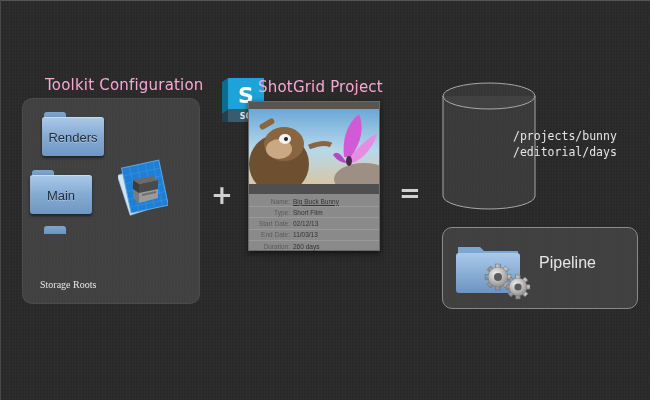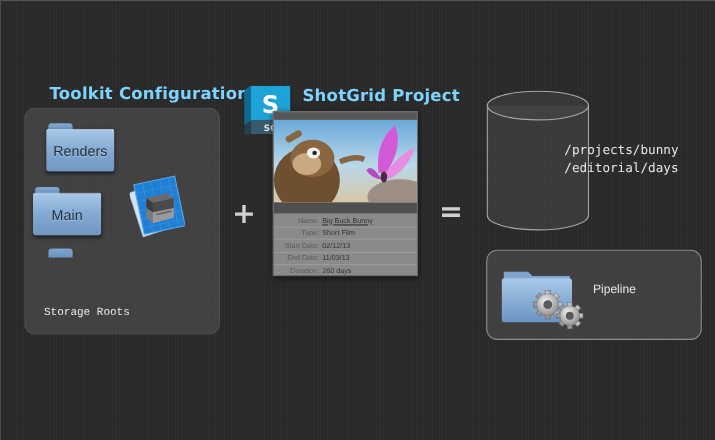--- a/index.html
+++ b/index.html
@@ -12,22 +12,22 @@
       repeating-linear-gradient(0deg, rgba(0,0,0,0.06) 0px, rgba(0,0,0,0.06) 1px, transparent 1px, transparent 3px);
     font-family: "DejaVu Sans", sans-serif;
     color: #e0e0e0;
   }
   .top-line { position: absolute; left: 0; top: 0; width: 650px; height: 1px; background: #555; }
   .left-line { position: absolute; left: 0; top: 0; width: 1px; height: 400px; background: #4a4a4a; }
 
   .section-title {
     position: absolute;
     font-size: 15px;
-    font-weight: bold;
-    color: #7dd3fc;
+    font-weight: normal;
+    color: #f9a8d4;
     letter-spacing: 0.2px;
     white-space: nowrap;
   }
 
   
   .toolkit-panel {
     position: absolute;
     left: 22px; top: 98px; width: 178px; height: 206px;
     border-radius: 10px;
     background: rgba(110,110,110,0.35);
@@ -53,21 +53,21 @@
   .folder .label {
     font-family: "Liberation Sans", sans-serif;
     font-size: 13px;
     color: #1e2a38;
     text-shadow: 0 1px 0 rgba(255,255,255,0.35);
     text-align: center;
   }
   .storage-label {
     position: absolute; left: 40px; top: 279px;
     font-size: 10px; color: #e8e8e8;
-    font-family: Liberation Mono, monospace;
+    font-family: Liberation Serif, serif;
   }
 
   
   .toolkit-icon { position: absolute; left: 118px; top: 158px; width: 50px; height: 58px; }
 
   .op {
     position: absolute;
     font-family: "DejaVu Sans", sans-serif;
     font-weight: bold;
     color: #d0d0d0;
@@ -114,21 +114,21 @@
   
   .pipeline-box {
     position: absolute; left: 442px; top: 227px; width: 196px; height: 82px;
     border-radius: 10px;
     background: rgba(80,80,80,0.6);
     border: 1px solid #8a8a8a;
   }
   .pipeline-folder { position: absolute; left: 456px; top: 243px; width: 78px; height: 58px; }
   .pipeline-label {
     position: absolute; left: 539px; top: 255px;
-    font-size: 11px; line-height: 16px; color: #e6e6e6;
+    font-size: 16px; line-height: 16px; color: #e6e6e6;
     font-family: "Liberation Sans", sans-serif;
   }
 </style>
 </head>
 <body>
 
 <div class="top-line"></div>
 <div class="left-line"></div>
 
 <div class="section-title" style="left:45px; top:76px;">Toolkit Configuration</div>
@@ -187,21 +187,21 @@
   <svg width="42" height="44" viewBox="0 0 42 44">
     <polygon points="0,4 6,0 6,32 0,36" fill="#0f6a91"></polygon>
     <rect x="6" y="0" width="36" height="32" fill="#1ea3d8"></rect>
     <rect x="6" y="31" width="36" height="13" fill="#3a5a6e"></rect>
     <polygon points="0,36 6,32 6,44 0,44" fill="#263f4e"></polygon>
     <text x="24" y="25" text-anchor="middle" font-family="DejaVu Sans, sans-serif" font-weight="bold" font-size="22" fill="#ffffff">S</text>
     <text x="24" y="41" text-anchor="middle" font-family="DejaVu Sans, sans-serif" font-weight="bold" font-size="8" fill="#e0e8ee">SG</text>
   </svg>
 </div>
 
-<div class="section-title" style="left:275px; top:78px;">ShotGrid Project</div>
+<div class="section-title" style="left:258px; top:78px;">ShotGrid Project</div>
 
 <div class="project-card">
   <div class="card-header"></div>
   <div class="card-image">
     <svg width="132" height="75" viewBox="0 0 132 75">
       <defs>
         <linearGradient id="sky" x1="0" y1="0" x2="0" y2="1">
           <stop offset="0" stop-color="#6aa8d8"></stop>
           <stop offset="0.55" stop-color="#b8d8ea"></stop>
           <stop offset="1" stop-color="#d6c7a6"></stop>

